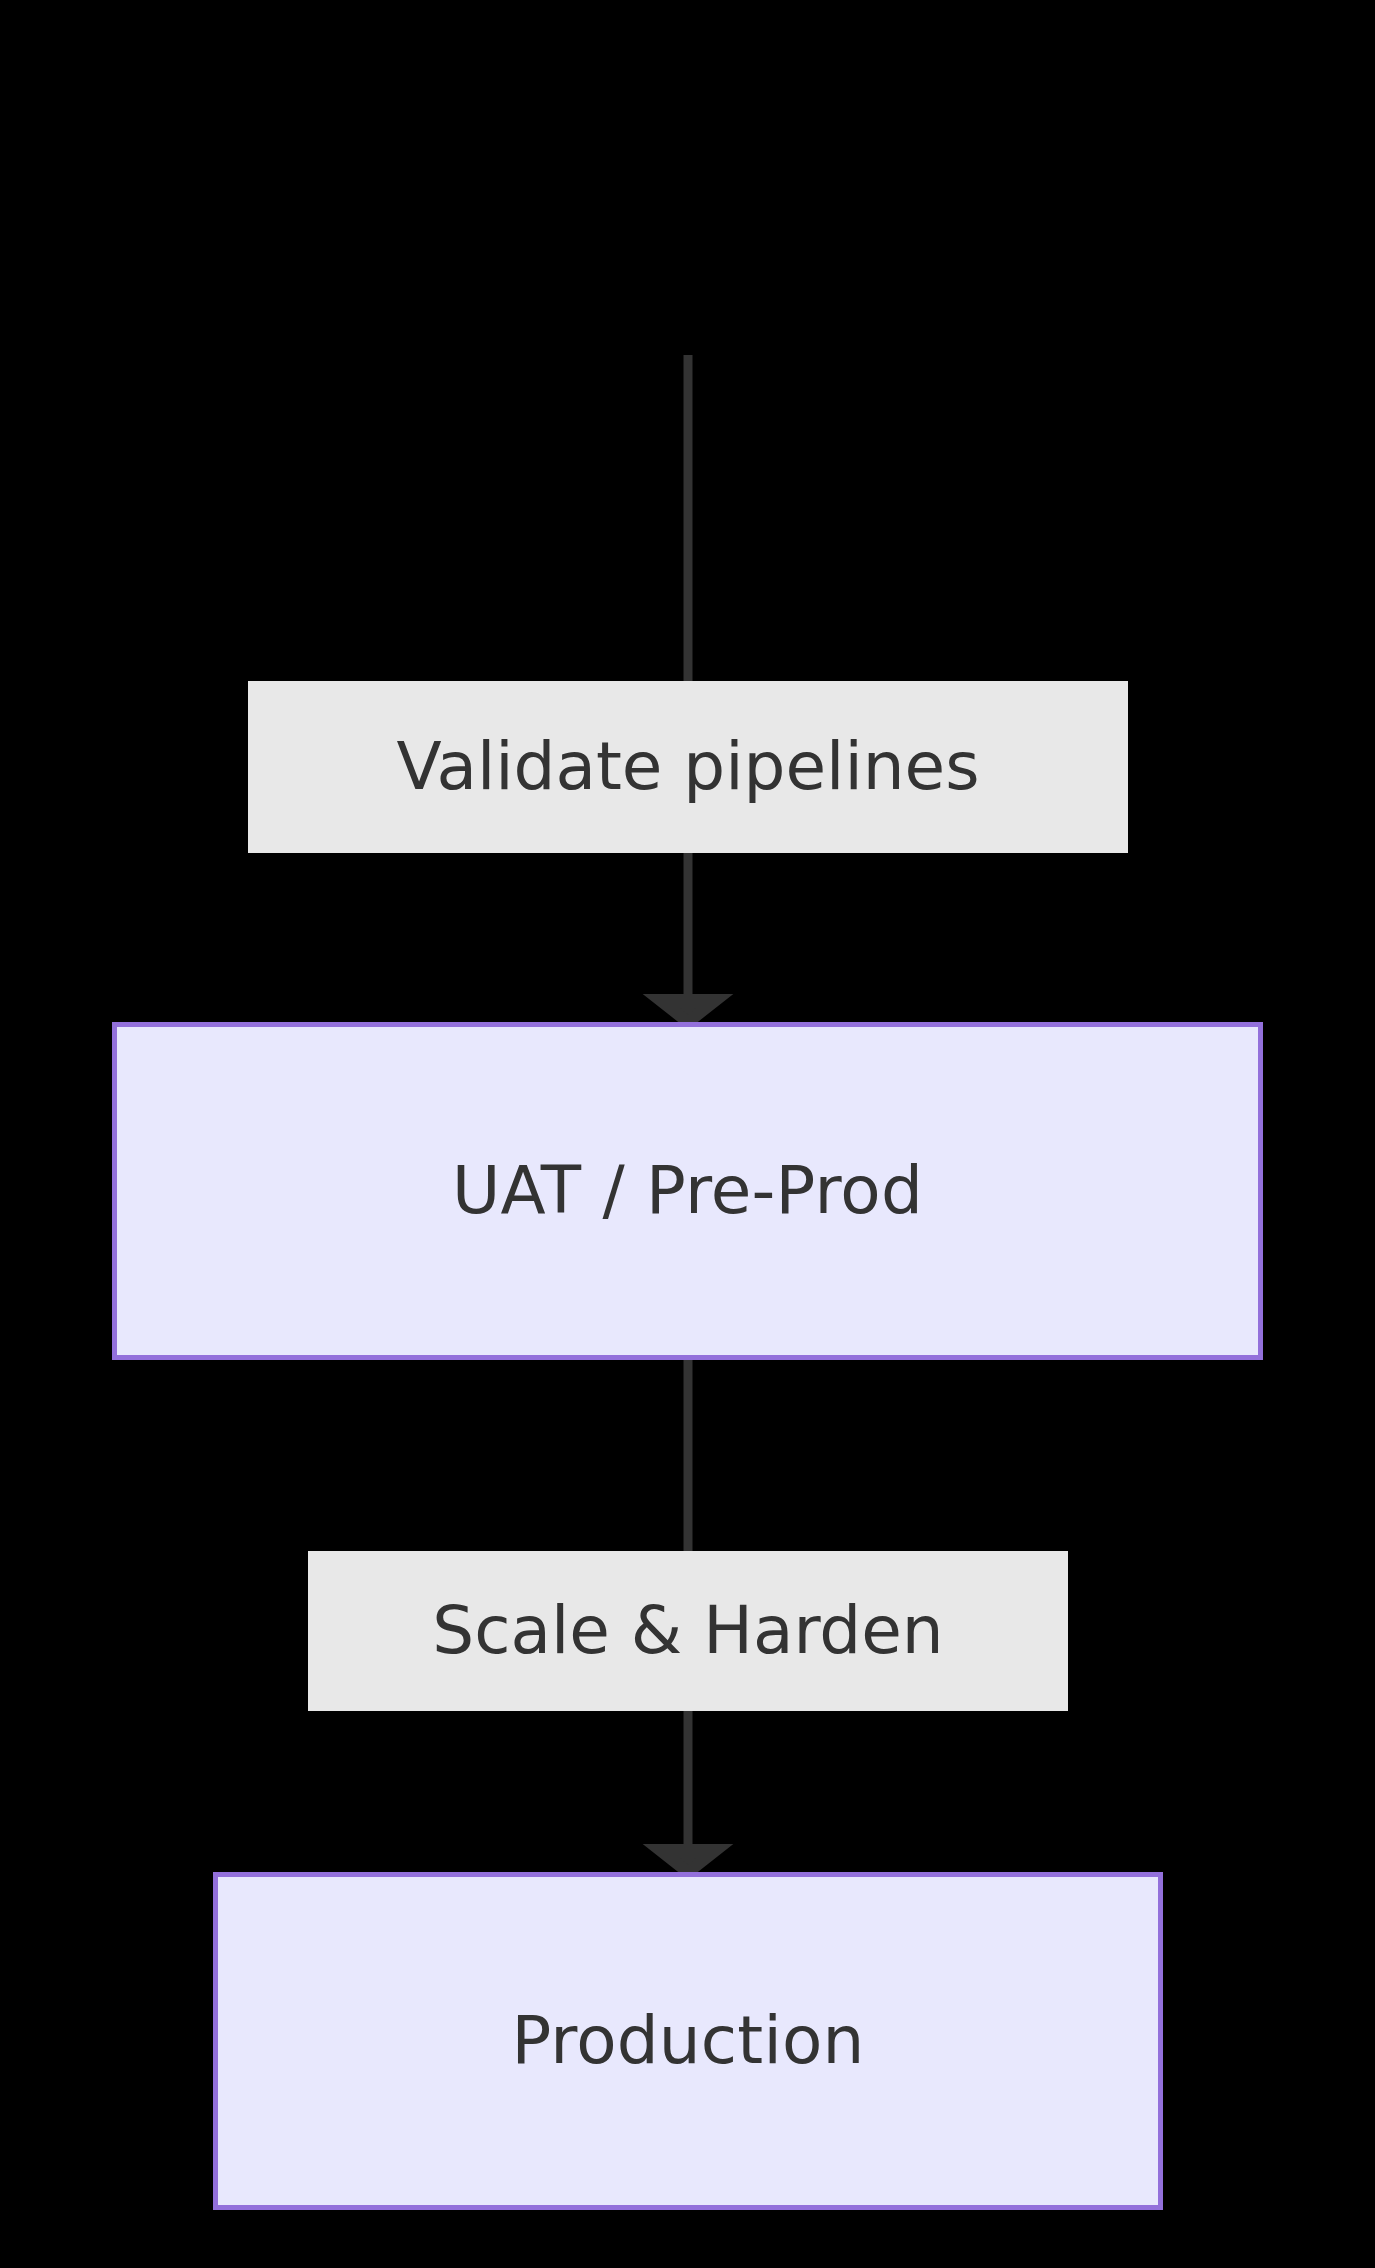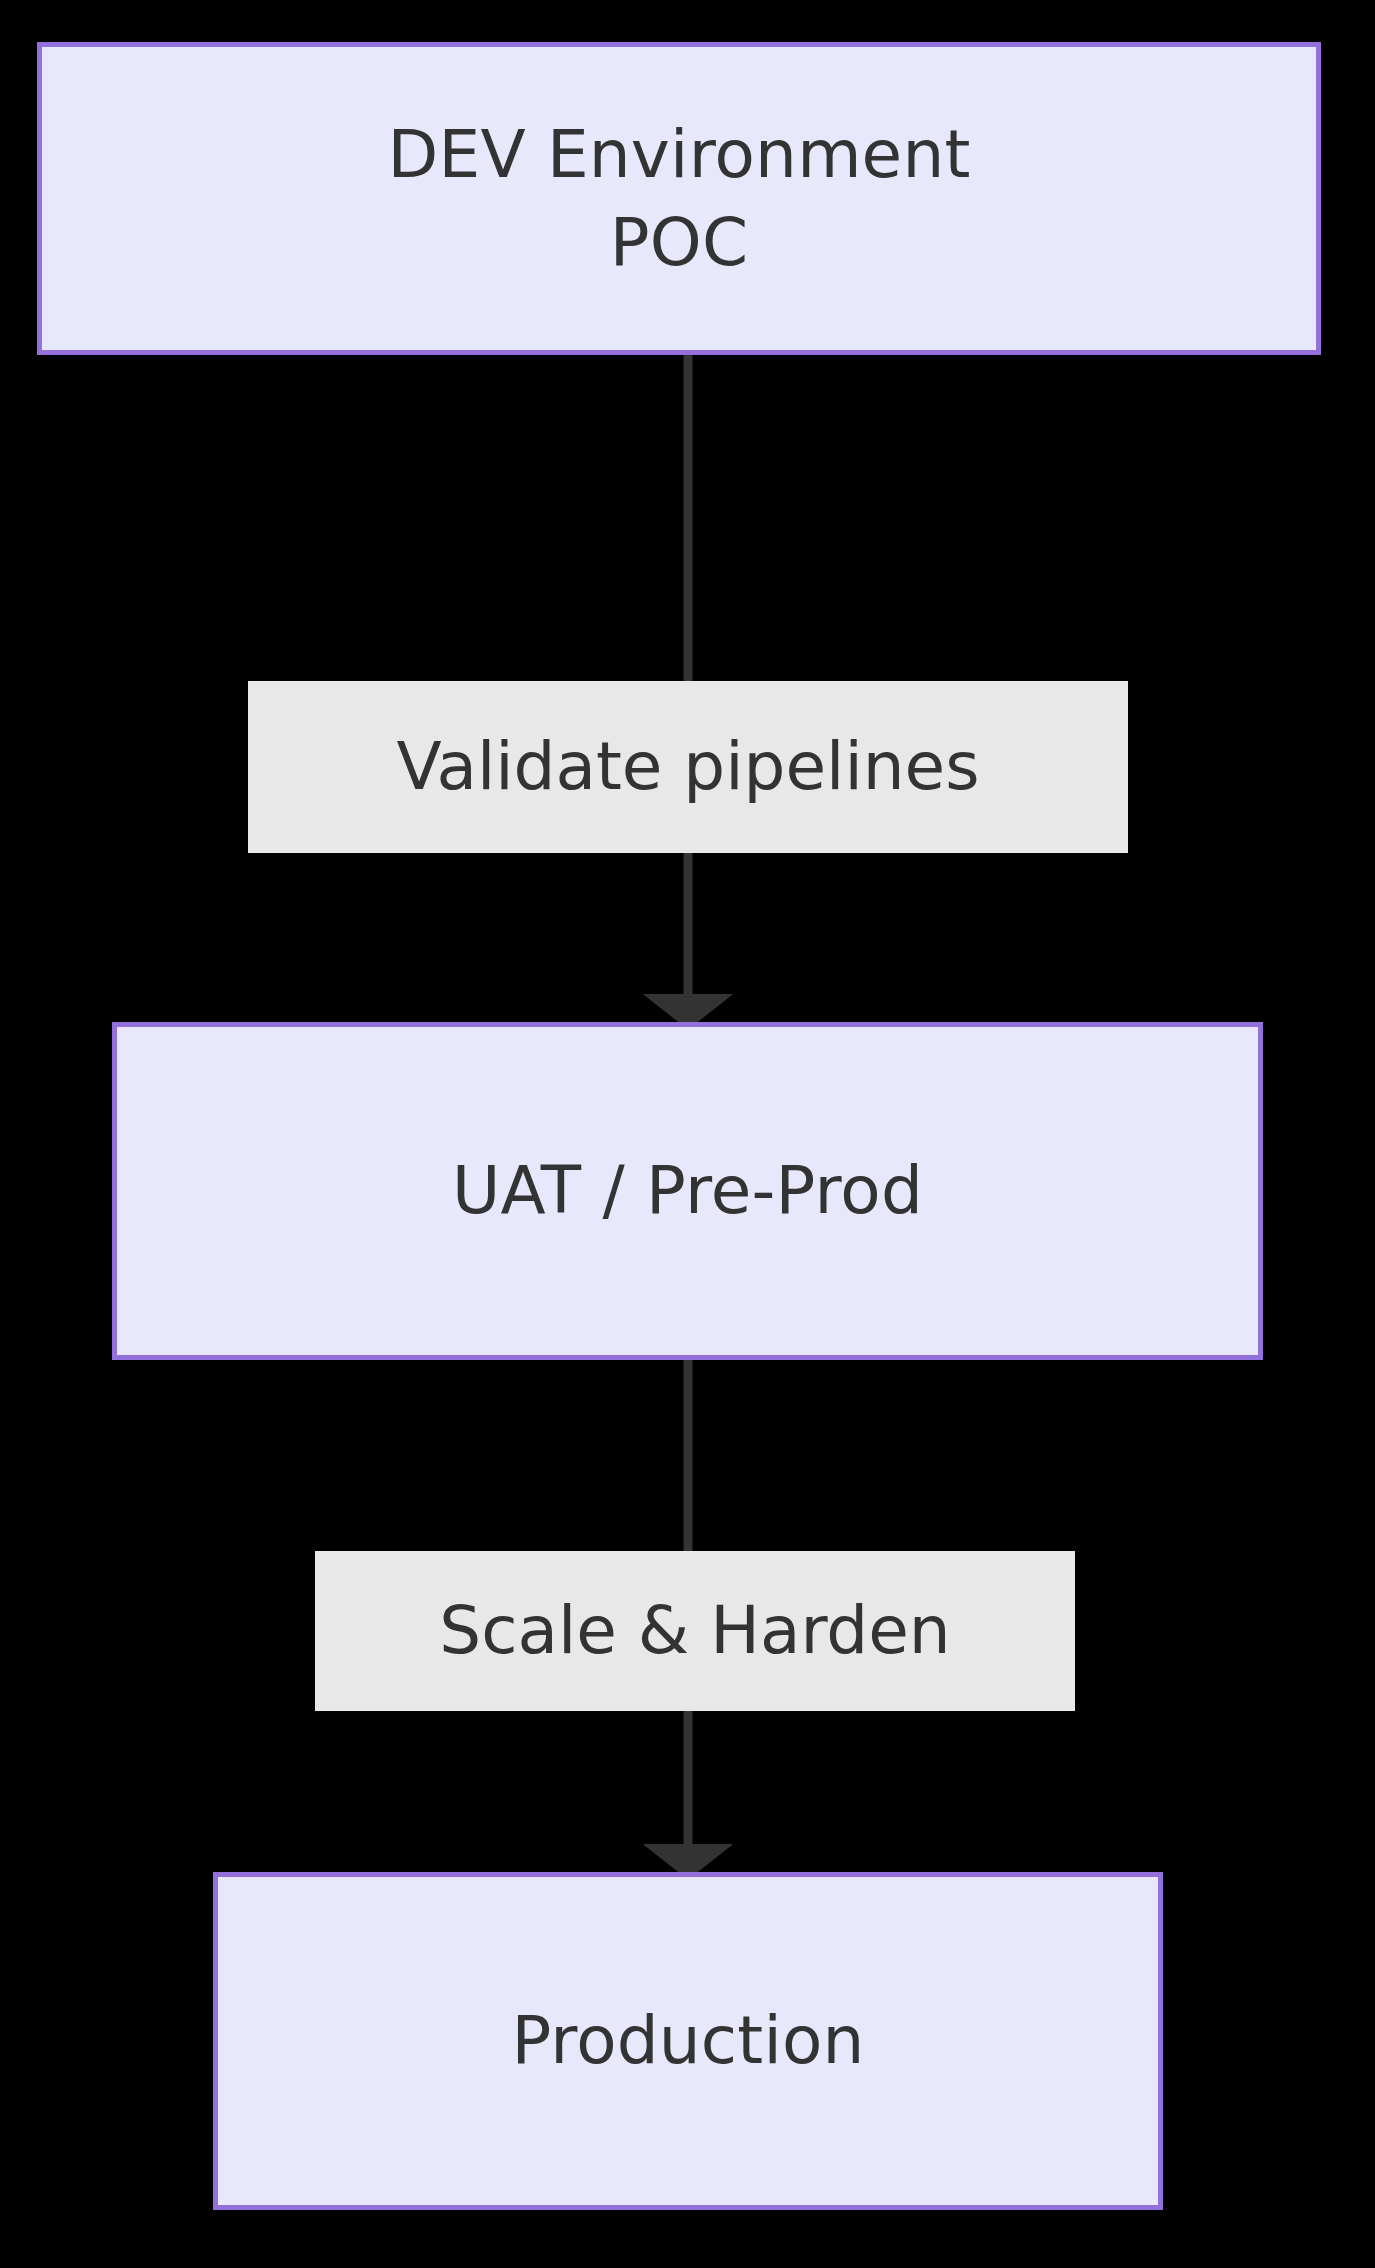--- a/index.html
+++ b/index.html
@@ -88,21 +88,20 @@
     left: 248px;
     top: 681px;
     width: 880px;
     height: 172px;
   }
   #edge-label-2 {
     left: 308px;
     top: 1551px;
     width: 760px;
     height: 160px;
-    margin-left: 7px;
   }
 </style>
 </head>
 <body>
 
 <div id="diagram">
 
   <svg class="edge-svg" viewBox="0 0 1375 2268" xmlns="http://www.w3.org/2000/svg">
 
     <g>
@@ -113,24 +112,20 @@
     <g>
       <line x1="688" y1="1360" x2="688" y2="1850" stroke="#333333" stroke-width="9"></line>
       <polygon points="660,1850 716,1850 688,1872" fill="#333333" stroke="#333333" stroke-width="12" stroke-linejoin="miter"></polygon>
     </g>
   </svg>
 
   <div class="edge-label" id="edge-label-1">Validate pipelines</div>
 
   <div class="edge-label" id="edge-label-2">Scale &amp; Harden</div>
 
-  <div class="node" id="node-dev">
-    <span class="node-label">DEV Environment
-POC</span>
-  </div>
 
   <div class="node" id="node-prod">
     <span class="node-label">Production</span>
   </div>
 
   <div class="node" id="node-uat">
     <span class="node-label">UAT / Pre-Prod</span>
   </div>
 
 </div>

